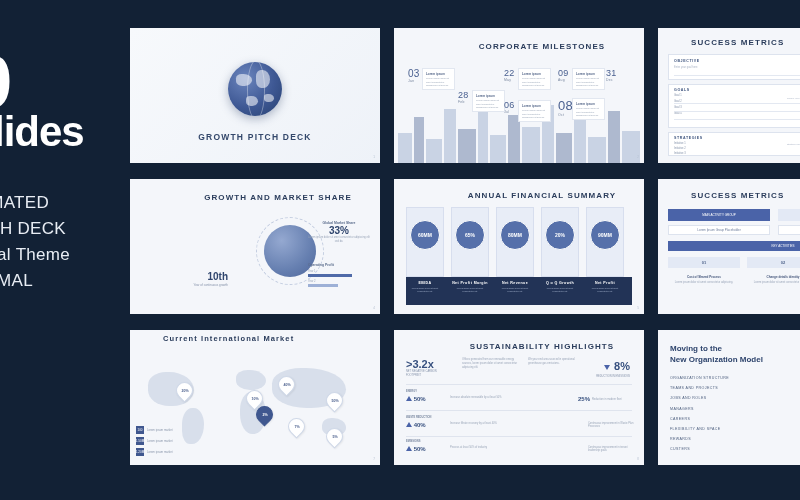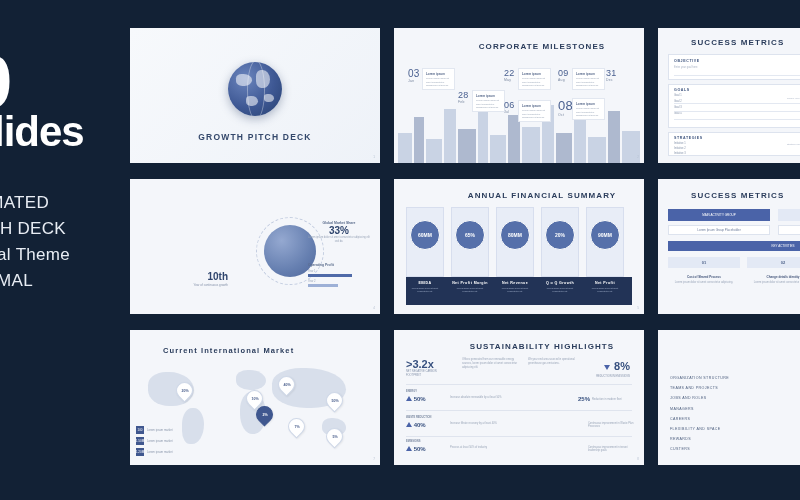--- a/index.html
+++ b/index.html
@@ -280,20 +280,21 @@
         <div style="font-size:2.6px;color:#8794ab;margin:2px 0 0 5px">Initiative 3</div>
         <div style="position:absolute;right:6px;top:10px;font-size:2.4px;color:#aab4c6">Strategy point goes here</div>
       </div>
 
     </div>
   </div>
 
   <div class="row">
 
     <div class="slide">
+      <div class="s-title" style="top:14px">GROWTH AND MARKET SHARE</div>
       <div class="g4-ring"></div>
       <div class="g4-globe"></div>
 
 
       <div style="position:absolute;right:10px;top:42px;width:62px;text-align:center">
         <div style="font-size:3.4px;font-weight:700;color:#5a6c8c">Global Market Share</div>
         <div style="font-size:10px;font-weight:700;color:#2f456d">33%</div>
         <div class="tiny">Lorem ipsum dolor sit amet consectetur adipiscing elit sed do.</div>
       </div>
 
@@ -378,21 +379,21 @@
         <div style="font-size:3px;font-weight:700;color:#43557a">Change details identity</div>
         <div class="tiny" style="margin-top:2px">Lorem ipsum dolor sit amet consectetur adipiscing.</div>
       </div>
 
     </div>
   </div>
 
   <div class="row">
 
     <div class="slide">
-      <div class="s-title" style="top:16px;text-align:left;left:10px;width:auto;font-size:7.5px">Current International Market</div>
+      <div class="s-title" style="top:4px;text-align:left;left:10px;width:auto;font-size:7.5px">Current International Market</div>
       <div class="map">
         <span class="blob" style="left:8px;top:16px;width:46px;height:34px"></span>
         <span class="blob" style="left:42px;top:52px;width:22px;height:36px;border-radius:50% 50% 60% 40%"></span>
         <span class="blob" style="left:96px;top:14px;width:30px;height:20px"></span>
         <span class="blob" style="left:100px;top:36px;width:26px;height:42px;border-radius:45% 55% 50% 50%"></span>
         <span class="blob" style="left:132px;top:12px;width:74px;height:40px"></span>
         <span class="blob" style="left:182px;top:62px;width:24px;height:18px"></span>
       </div>
       <div class="pin" style="left:46px;top:52px">
           <b>20%</b>
@@ -464,20 +465,24 @@
       <div style="position:absolute;left:12px;right:12px;top:106px;height:1px;background:#dfe4ee"></div>
 
       <div style="position:absolute;left:12px;top:110px;font-size:2.6px;font-weight:700;color:#7a88a0">EMISSIONS</div>
       <div class="sust-row" style="left:12px;top:116px"><span class="arrow-u"></span> <span>50%</span></div>
       <div style="position:absolute;left:56px;top:116px;width:74px;font-size:2.6px;color:#9aa6b8;line-height:1.6">Process at least 50% of industry</div>
       <div style="position:absolute;right:10px;top:116px;width:46px;font-size:2.6px;color:#9aa6b8">Continuous improvement in tenant leadership goals</div>
       <div class="page-no">8</div>
     </div>
 
     <div class="slide">
+      <div style="position:absolute;left:12px;top:14px;font-size:8px;font-weight:700;color:#2f456d;line-height:1.35">
+        <div>Moving to the</div>
+        <div>New Organization Model</div>
+      </div>
       <div class="org-list">
         <div>ORGANIZATION STRUCTURE</div>
         <div>TEAMS AND PROJECTS</div>
         <div>JOBS AND ROLES</div>
         <div>MANAGERS</div>
         <div>CAREERS</div>
         <div>FLEXIBILITY AND SPACE</div>
         <div>REWARDS</div>
         <div>CUSTERS</div>
       </div>

